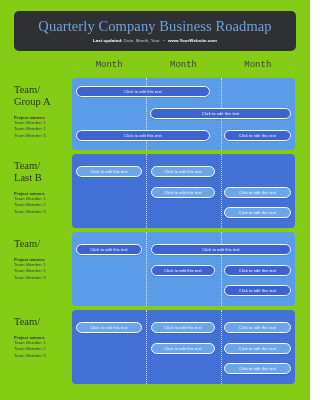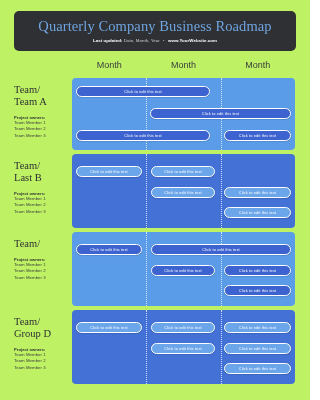--- a/index.html
+++ b/index.html
@@ -9,21 +9,21 @@
     height: 400px;
     background: #ffffff;
     font-family: "Liberation Sans", sans-serif;
     overflow: hidden;
   }
 
   #page {
     position: relative;
     width: 310px;
     height: 400px;
-    background: #bef264;
+    background: #84cc16;
   }
 
   
   .header {
     position: absolute;
     left: 14px;
     top: 11px;
     width: 282px;
     height: 40px;
     background: #2e3033;
@@ -56,21 +56,21 @@
     position: absolute;
     left: 72px;
     top: 60px;
     width: 223px;
     height: 16px;
     display: flex;
   }
   .month-cell {
     flex: 1;
     text-align: center;
-    font-family: Liberation Sans, sans-serif;
+    font-family: Liberation Mono, monospace;
     font-size: 9px;
     color: #3b3d40;
   }
 
   
   .grid {
     position: absolute;
     left: 72px;
     top: 78px;
     width: 223px;
@@ -163,21 +163,21 @@
   <div class="months">
       <div class="month-cell">Month</div>
       <div class="month-cell">Month</div>
       <div class="month-cell">Month</div>
     </div>
 
   <div id="side-labels">
       <div class="side" style="top: 84px;">
         <div class="team-title">
           <div>Team/</div>
-          <div>Team A</div>
+          <div>Group A</div>
         </div>
         <div class="owners-label">Project owners:</div>
         <div class="owner">Team Member 1</div>
         <div class="owner">Team Member 2</div>
         <div class="owner">Team Member 3</div>
       </div>
       <div class="side" style="top: 160px;">
         <div class="team-title">
           <div>Team/</div>
           <div>Last B</div>
@@ -192,21 +192,20 @@
           <div>Team/</div>
         </div>
         <div class="owners-label">Project owners:</div>
         <div class="owner">Team Member 1</div>
         <div class="owner">Team Member 2</div>
         <div class="owner">Team Member 3</div>
       </div>
       <div class="side" style="top: 316px;">
         <div class="team-title">
           <div>Team/</div>
-          <div>Group D</div>
         </div>
         <div class="owners-label">Project owners:</div>
         <div class="owner">Team Member 1</div>
         <div class="owner">Team Member 2</div>
         <div class="owner">Team Member 3</div>
       </div>
     </div>
 
   <div class="grid" id="grid">
       <div class="row light" style="height: 72px;">

